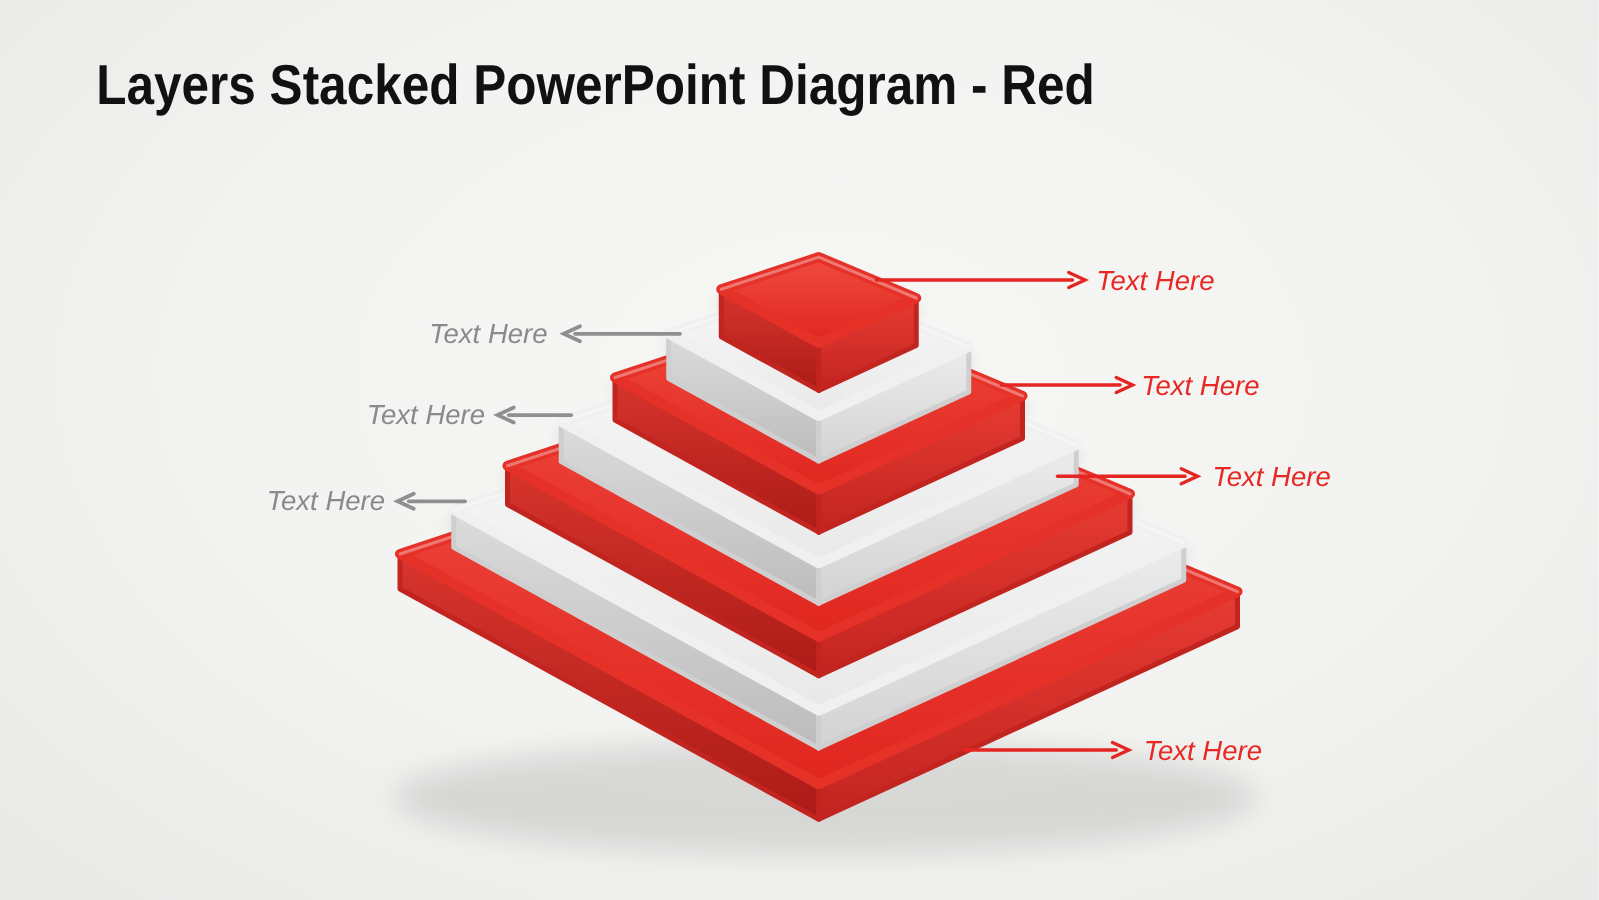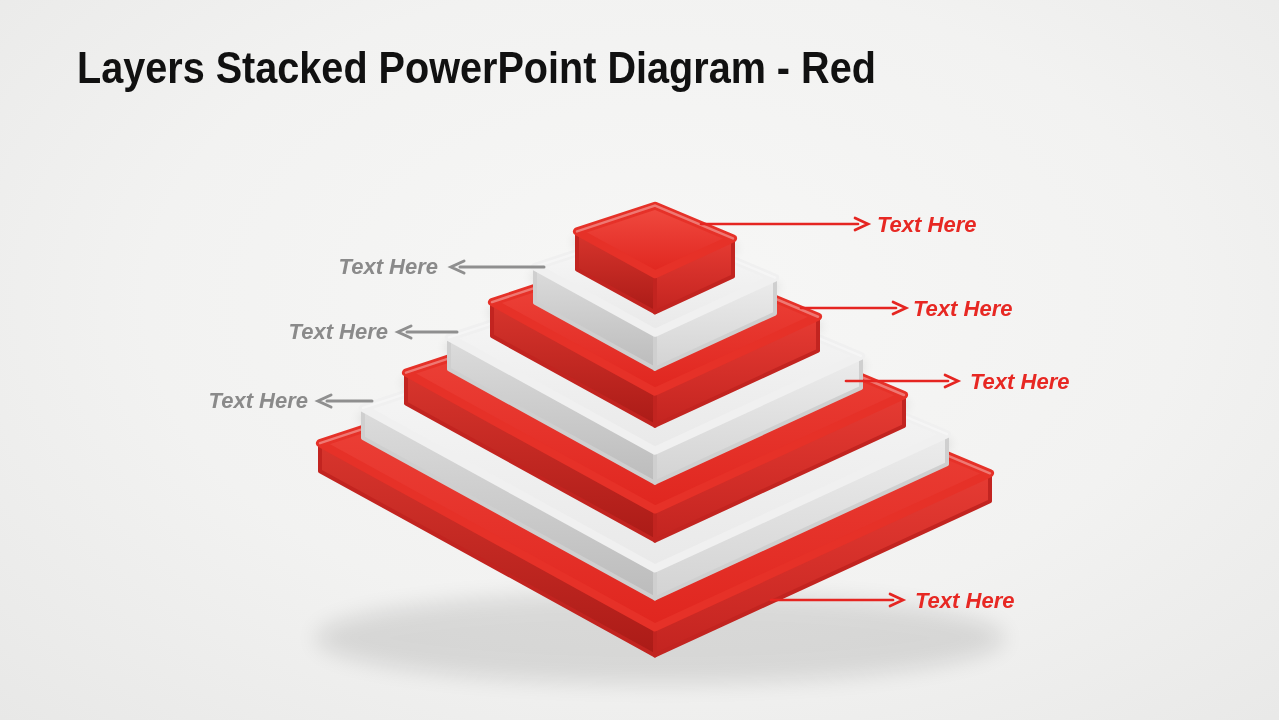--- a/index.html
+++ b/index.html
@@ -13,21 +13,21 @@
   .slide-title{
     position:absolute;left:77px;top:42px;margin:0;
     font-size:45px;line-height:52px;font-weight:600;
     color:var(--title-text,#111);
     transform:scaleX(0.88);transform-origin:left center;
     white-space:nowrap;letter-spacing:0px;
   }
   #pyramid-svg{position:absolute;left:0;top:0;}
   .callout-text{
     position:absolute;
-    font-size:22px;line-height:30px;font-weight:bold;font-style:italic;
+    font-size:22px;line-height:30px;font-weight:normal;font-style:italic;
     white-space:nowrap;
   }
   .callout-text.red{color:var(--red-text,#e72823);}
   .callout-text.gray{color:var(--gray-text,#8a8a8a);}
   svg.arrow{position:absolute;overflow:visible;}
   svg.arrow line, svg.arrow path{fill:none;stroke-linecap:round;stroke-linejoin:miter;}
   svg.arrow.red-a line, svg.arrow.red-a path{stroke:var(--red-arrow,#e52521);stroke-width:2.7;}
   svg.arrow.gray-a line, svg.arrow.gray-a path{stroke:var(--gray-arrow,#8f8f8f);stroke-width:3;}
 </style>
 </head>

